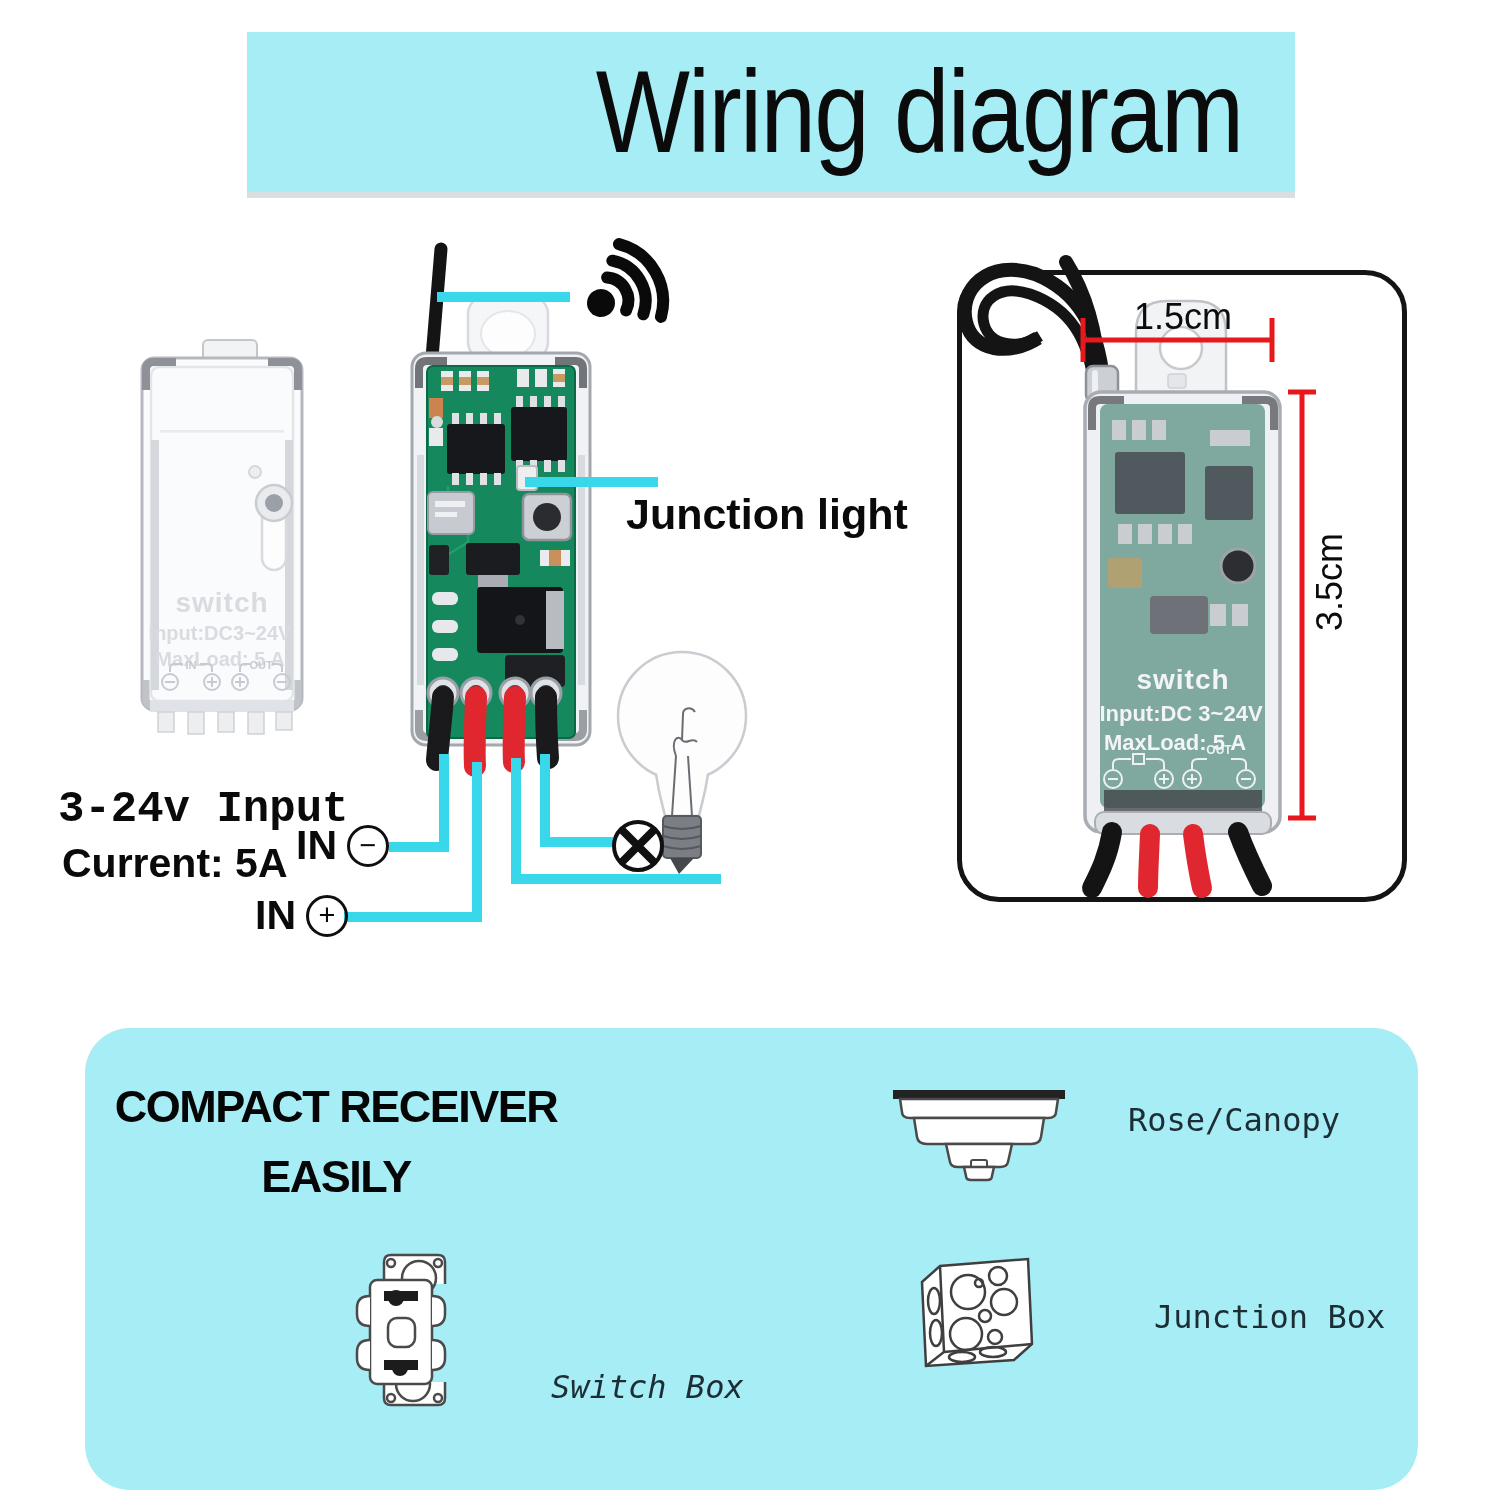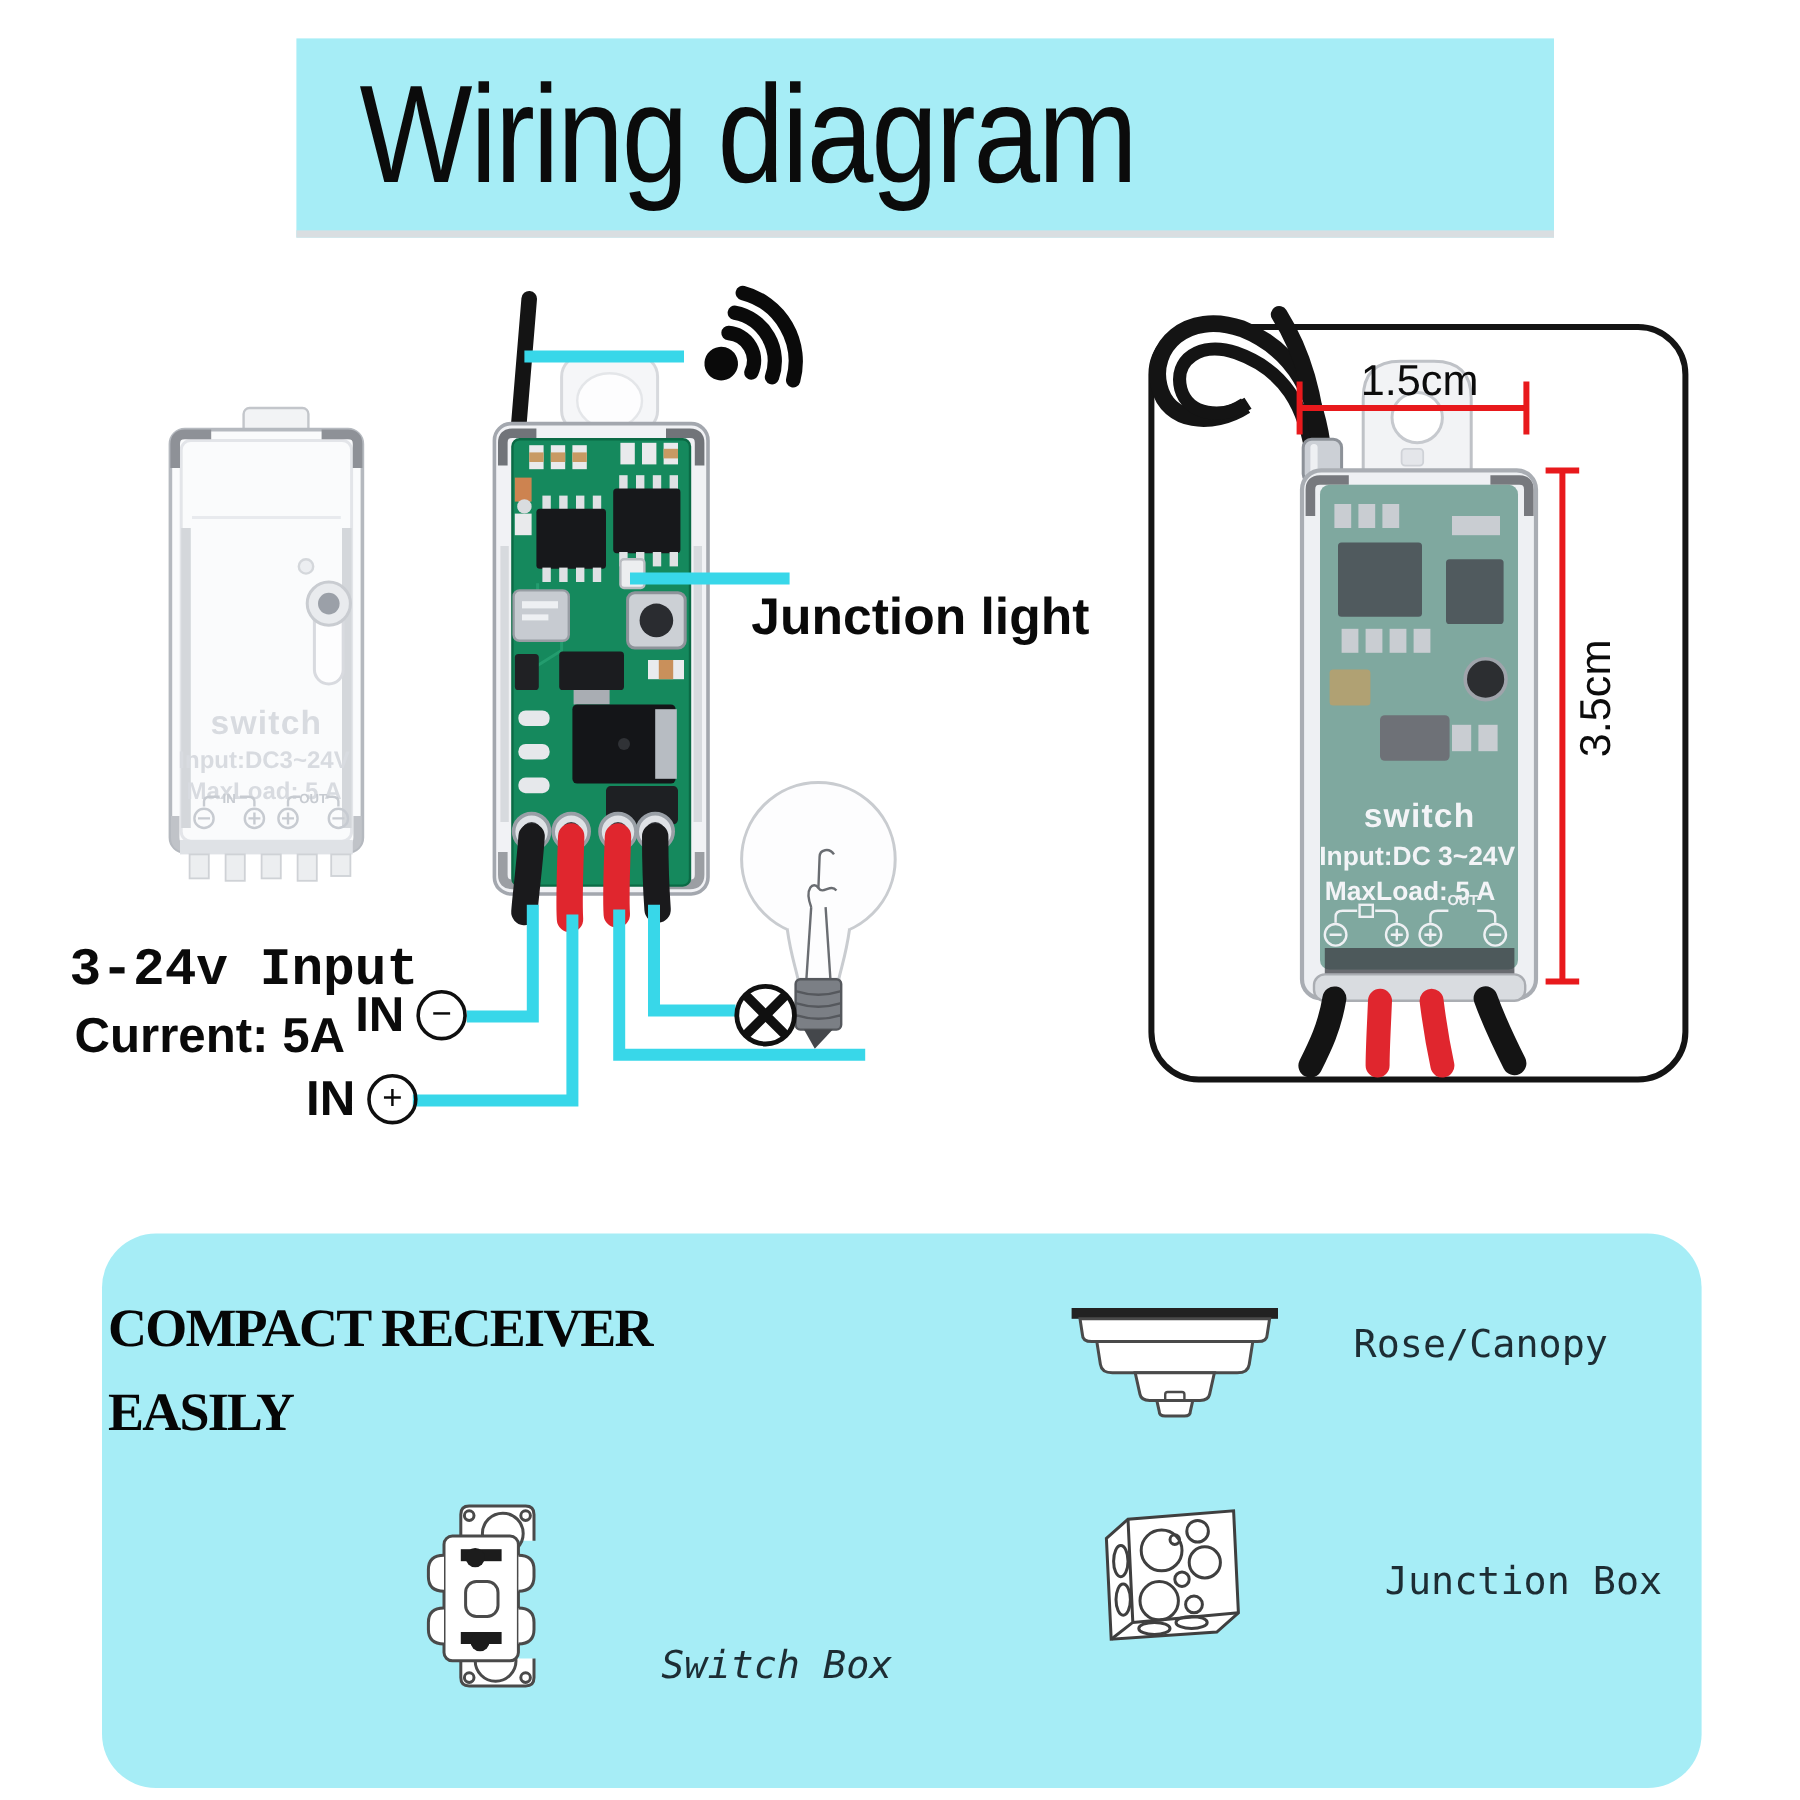--- a/index.html
+++ b/index.html
@@ -1,21 +1,21 @@
 <!DOCTYPE html>
 <html><head>
 <meta charset="utf-8">
 <style>
   html,body{margin:0;padding:0;background:#ffffff;}
   body{width:1500px;height:1500px;position:relative;overflow:hidden;
        font-family:"Liberation Sans",sans-serif;color:#0c0c0c;}
   .abs{position:absolute;}
   
   .banner{left:247px;top:32px;width:1048px;height:160px;background:#a6edf6;
-          display:flex;align-items:center;justify-content:flex-start;z-index:1;
+          display:flex;align-items:center;justify-content:flex-end;z-index:1;
           border-bottom:6px solid #d9dee1;}
   .banner .t{font-size:116px;font-weight:400;letter-spacing:-2px;color:#0b0b0b;
           transform:scaleX(.86);white-space:nowrap;}
   
   #art{left:0;top:0;width:1500px;height:1500px;z-index:2;}
   
   .rpanel{left:957px;top:270px;width:440px;height:622px;background:#ffffff;
           border:5px solid #141414;border-radius:42px;z-index:1;}
   
   .bpanel{left:85px;top:1028px;width:1333px;height:462px;background:#a6edf6;
@@ -29,23 +29,23 @@
   .in-minus{left:296px;top:822px;}
   .in-plus{left:255px;top:892px;}
   .polcirc{display:inline-flex;width:36px;height:36px;border:3px solid #0f0f0f;
            border-radius:50%;align-items:center;justify-content:center;
            font-size:29px;font-weight:400;line-height:1;}
   
   .dimw{left:1134px;top:296px;font-size:36px;font-weight:400;z-index:3;}
   .dimh{left:1264px;top:560px;width:134px;height:44px;text-align:center;
         font-size:36px;font-weight:400;z-index:3;transform:rotate(-90deg);}
   
-  .heading{left:90px;top:1072px;width:492px;z-index:3;text-align:left;
+  .heading{left:90px;top:1072px;width:492px;z-index:3;text-align:center;
            font-weight:700;font-size:45px;letter-spacing:-1.5px;line-height:70px;
-           color:#060606;font-family:Liberation Serif, serif;}
+           color:#060606;}
   
   .item{z-index:3;font-family:"DejaVu Sans Mono",monospace;font-size:32px;
         color:#1d2d34;white-space:nowrap;}
   .item.rose{left:1128px;top:1101px;}
   .item.switchbox{left:551px;top:1368px;font-style:italic;}
   .item.junction{left:1154px;top:1298px;}
 </style>
 </head>
 <body>
 

